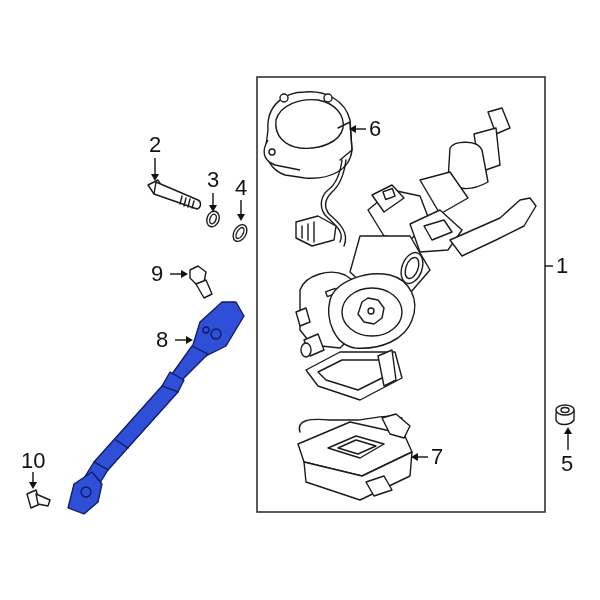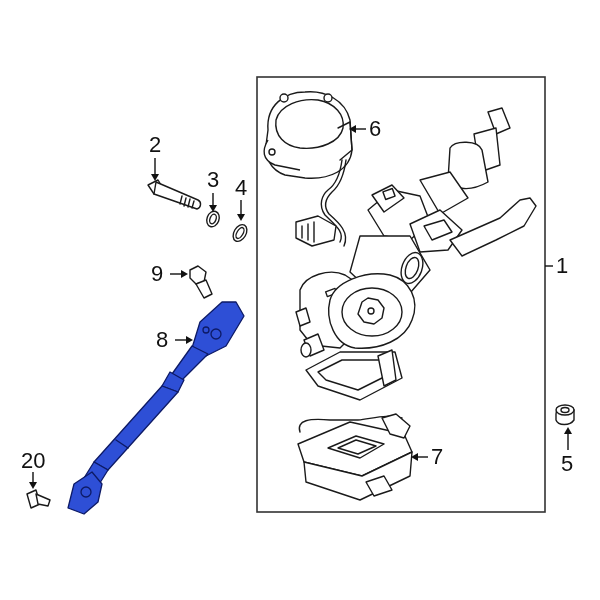--- a/index.html
+++ b/index.html
@@ -164,14 +164,14 @@
   
   <span class="callout" style="left:556px; top:255px;">1</span>
   <span class="callout" style="left:149px; top:134px;">2</span>
   <span class="callout" style="left:207px; top:169px;">3</span>
   <span class="callout" style="left:235px; top:177px;">4</span>
   <span class="callout" style="left:561px; top:453px;">5</span>
   <span class="callout" style="left:369px; top:118px;">6</span>
   <span class="callout" style="left:431px; top:446px;">7</span>
   <span class="callout" style="left:156px; top:329px;">8</span>
   <span class="callout" style="left:151px; top:263px;">9</span>
-  <span class="callout" style="left:21px; top:450px;">20</span>
+  <span class="callout" style="left:21px; top:450px;">10</span>
 </div>
 
 </body></html>

